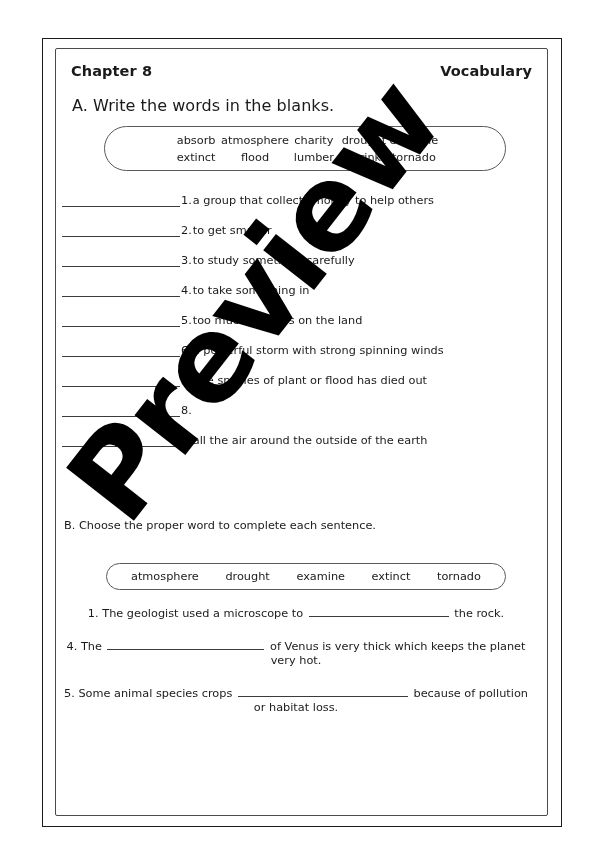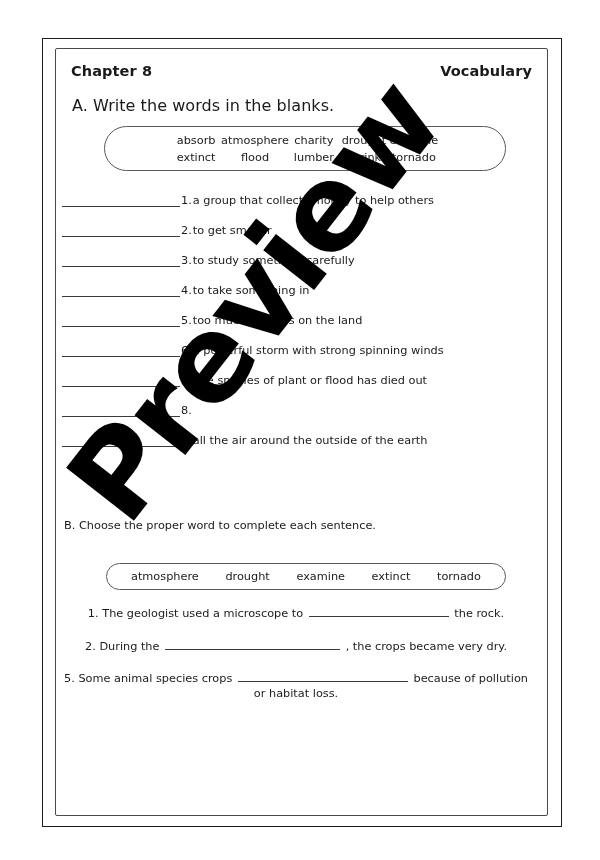--- a/index.html
+++ b/index.html
@@ -299,28 +299,28 @@
 
     <div class="list-b">
 
       <div class="sentence">
         <span>1.</span>
         <span>The geologist used a microscope to</span>
         <span class="blank-inline blank-w1"></span>
         <span>the rock.</span>
       </div>
 
+
+
       <div class="sentence">
-        <span>2.</span>
-        <span>During the</span>
-        <span class="blank-inline blank-w2"></span>
-        <span>, the crops became very dry.</span>
-      </div>
-
-
+        <span>4.</span>
+        <span>The</span>
+        <span class="blank-inline blank-w4"></span>
+        <span>of Venus is very thick which keeps the planet very hot.</span>
+      </div>
 
       <div class="sentence">
         <span>5.</span>
         <span>Some animal species crops</span>
         <span class="blank-inline blank-w5"></span>
         <span>because of pollution or habitat loss.</span>
       </div>
 
     </div>
 

